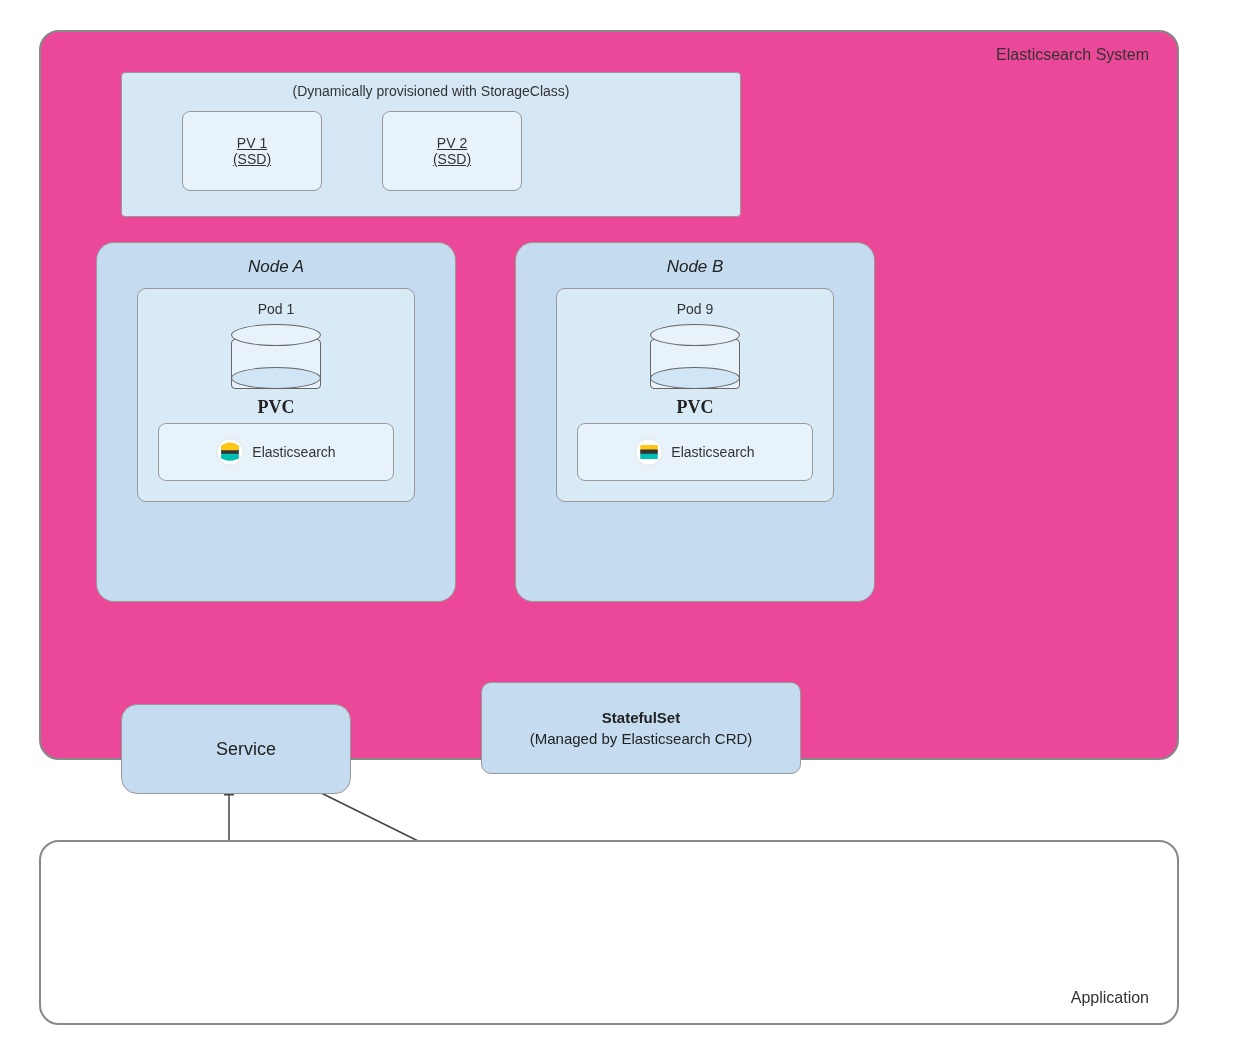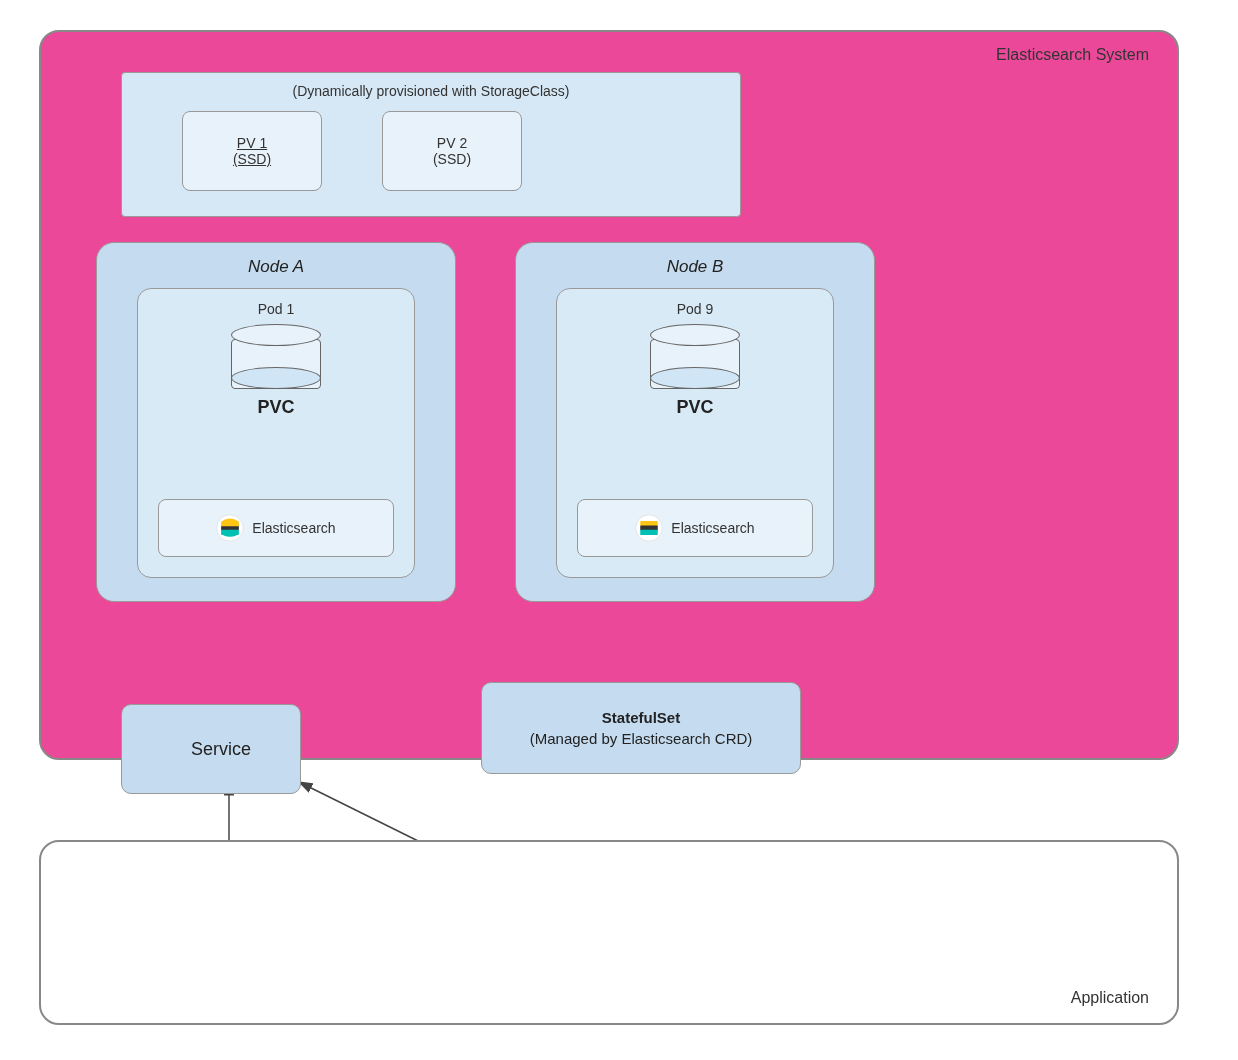--- a/index.html
+++ b/index.html
@@ -91,21 +91,21 @@
       background: #e8f2fa;
       display: flex;
       flex-direction: column;
       align-items: center;
       justify-content: center;
       font-size: 14px;
       color: #333;
     }
 
     .pv-box-1 { left: 60px; text-decoration: underline; }
-    .pv-box-2 { left: 260px; }
+    .pv-box-2 { left: 260px; text-decoration: underline; }
 
     
     .node-box {
       position: absolute;
       top: 210px;
       width: 360px;
       height: 360px;
       border: 1.5px solid #999;
       border-radius: 18px;
       background: #c5dcf0;
@@ -124,23 +124,23 @@
       font-weight: normal;
       font-style: italic;
     }
 
     
     .pod-box {
       position: absolute;
       top: 45px;
       left: 40px;
       width: 278px;
-      height: 290px;
-      border: 1.5px solid #999;
-      border-radius: 14px;
+      height: 214px;
+      border: 1.5px solid #999;
+      border-radius: 9px;
       background: #d9eaf7;
     }
 
     .pod-label {
       position: absolute;
       top: 12px;
       left: 50%;
       transform: translateX(-50%);
       font-size: 14px;
       color: #333;
@@ -193,20 +193,21 @@
       position: absolute;
       top: 43px;
       z-index: 3;
     }
 
     .pvc-label {
       font-size: 18px;
       font-weight: bold;
       color: #222;
       margin-top: 8px;
+      font-family: Liberation Serif, serif;
     }
 
     
     .es-box {
       position: absolute;
       bottom: 20px;
       left: 20px;
       right: 20px;
       height: 58px;
       border: 1.5px solid #999;
@@ -226,24 +227,24 @@
       height: 28px;
       position: relative;
       flex-shrink: 0;
     }
 
     
     .service-box {
       position: absolute;
       top: 672px;
       left: 80px;
-      width: 180px;
+      width: 230px;
       height: 90px;
       border: 1.5px solid #999;
-      border-radius: 10px;
+      border-radius: 16px;
       background: #c5dcf0;
       display: flex;
       align-items: center;
       justify-content: center;
       font-size: 18px;
       color: #222;
       padding-left: 20px;
     }
 
     

